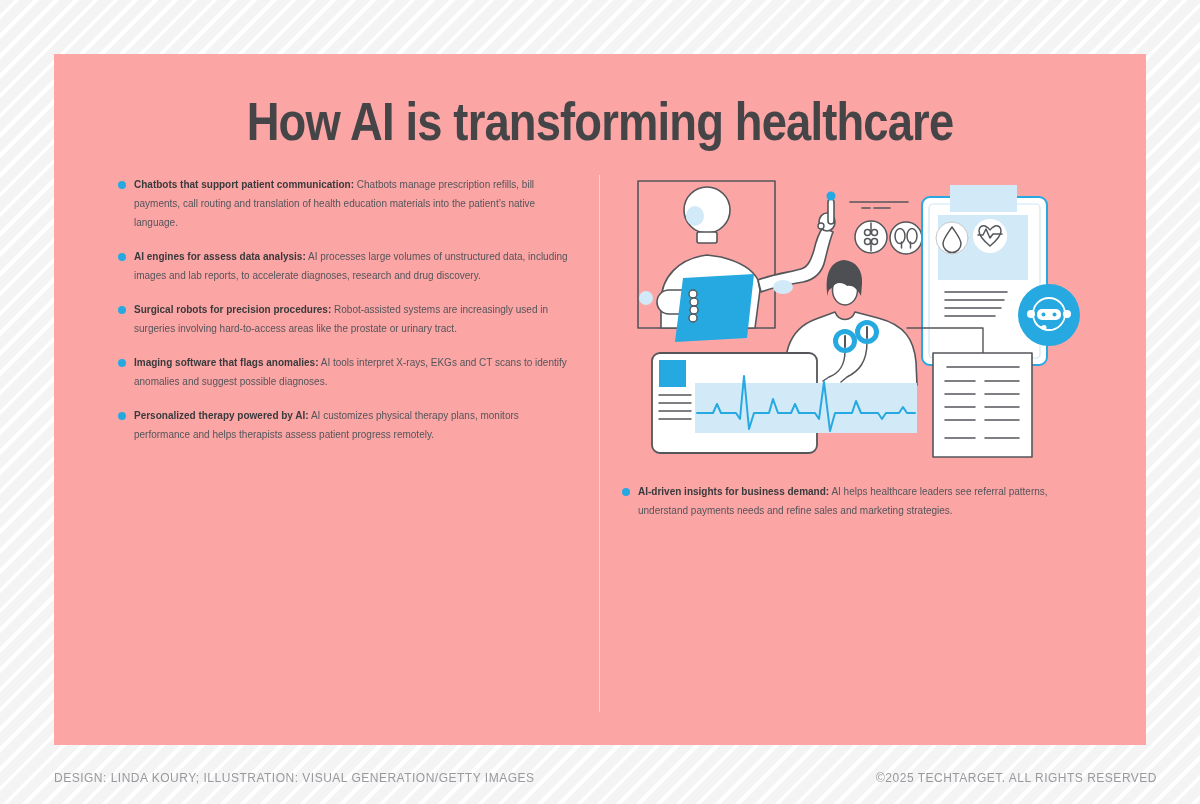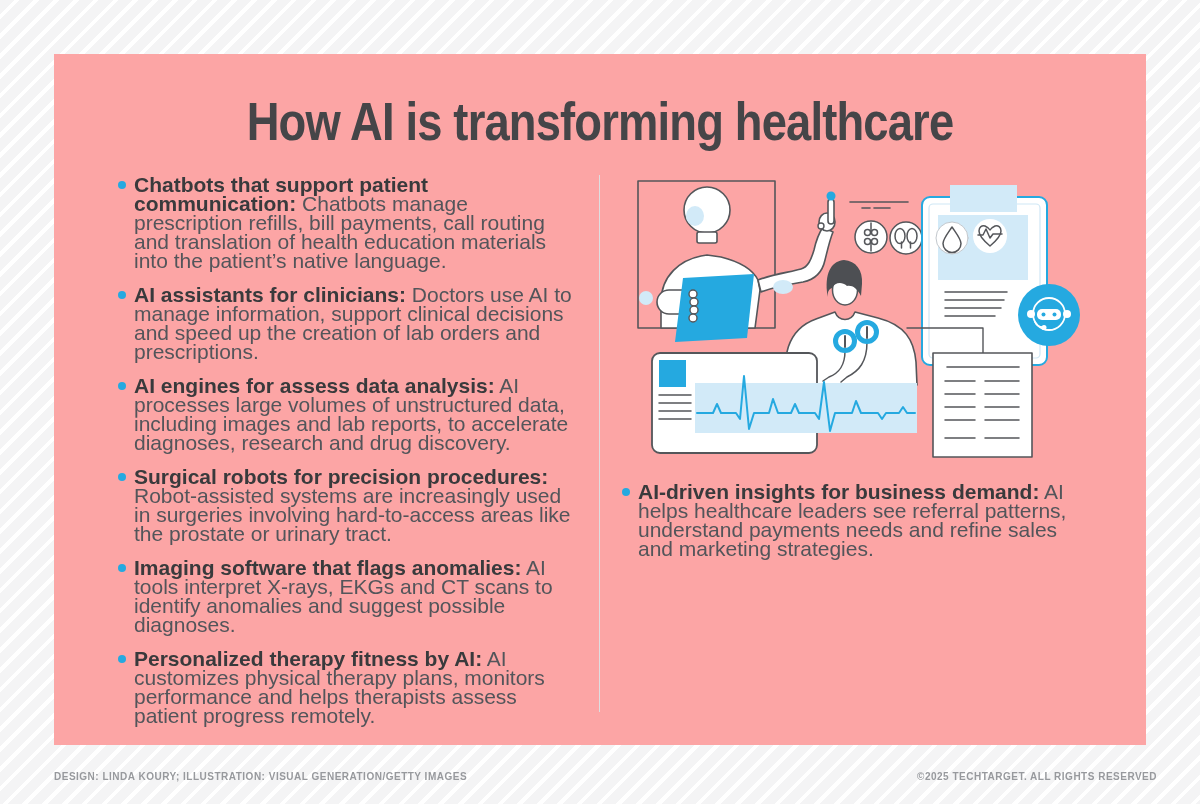--- a/index.html
+++ b/index.html
@@ -15,58 +15,57 @@
     background:#fca5a5;
   }
   .title {
     position:absolute; top:36px; left:0; right:0;
     text-align:center;
     font-size:54px; font-weight:bold; color:#454548;
     letter-spacing:-1px;
     transform:scaleX(0.84); transform-origin:center;
     white-space:nowrap;
   }
-  .col { position:absolute; font-size:21px; line-height:19px; color:#53555a; }
+  .col { position:absolute; font-size:10px; line-height:19px; color:#53555a; }
   .col-left  { left:64px;  top:121px; width:468px; }
   .col-right { left:568px; top:428px; width:478px; }
   ul.bullets { list-style:none; }
   ul.bullets li { position:relative; padding-left:16px; margin-bottom:15px; max-width:456px; }
   .dot {
     position:absolute; left:0; top:5.5px; width:8px; height:8px; border-radius:50%;
     background:#25a9e0;
   }
   .lead { font-weight:bold; color:#393a3c; }
   .divider {
     position:absolute; left:545px; top:121px; width:1px; height:537px;
     background:#dddee0;
   }
   .illustration { position:absolute; left:579px; top:116px; width:462px; height:304px; }
   .footer-credits, .footer-copy {
     position:absolute; top:771px;
-    font-size:10px; font-weight:bold; letter-spacing:0.5px;
+    font-size:12px; font-weight:normal; letter-spacing:0.5px;
     color:#97999d; text-transform:uppercase;
   }
   .footer-credits { left:54px; }
   .footer-copy { right:43px; }
 </style>
 </head>
 <body>
 
 <div class="card">
 
   <h1 class="title">How AI is transforming healthcare</h1>
 
   <div class="col col-left">
     <ul class="bullets">
       <li><span class="dot"></span><span class="lead">Chatbots that support patient communication:</span> <span>Chatbots manage prescription refills, bill payments, call routing and translation of health education materials into the patient’s native language.</span></li>
-      <li><span class="dot"></span><span class="lead">AI assistants for clinicians:</span> <span>Doctors use AI to manage information, support clinical decisions and speed up the creation of lab orders and prescriptions.</span></li>
       <li><span class="dot"></span><span class="lead">AI engines for assess data analysis:</span> <span>AI processes large volumes of unstructured data, including images and lab reports, to accelerate diagnoses, research and drug discovery.</span></li>
       <li><span class="dot"></span><span class="lead">Surgical robots for precision procedures:</span> <span>Robot-assisted systems are increasingly used in surgeries involving hard-to-access areas like the prostate or urinary tract.</span></li>
       <li><span class="dot"></span><span class="lead">Imaging software that flags anomalies:</span> <span>AI tools interpret X-rays, EKGs and CT scans to identify anomalies and suggest possible diagnoses.</span></li>
-      <li><span class="dot"></span><span class="lead">Personalized therapy fitness by AI:</span> <span>AI customizes physical therapy plans, monitors performance and helps therapists assess patient progress remotely.</span></li>
+      <li><span class="dot"></span><span class="lead">Personalized therapy powered by AI:</span> <span>AI customizes physical therapy plans, monitors performance and helps therapists assess patient progress remotely.</span></li>
     </ul>
   </div>
 
   <div class="divider"></div>
 
   <svg class="illustration" viewBox="0 0 462 304" fill="none" stroke-linecap="round" stroke-linejoin="round">
 
     <g>
       <rect x="5" y="11" width="137" height="147" stroke="#54565a" stroke-width="1.6"></rect>
 

